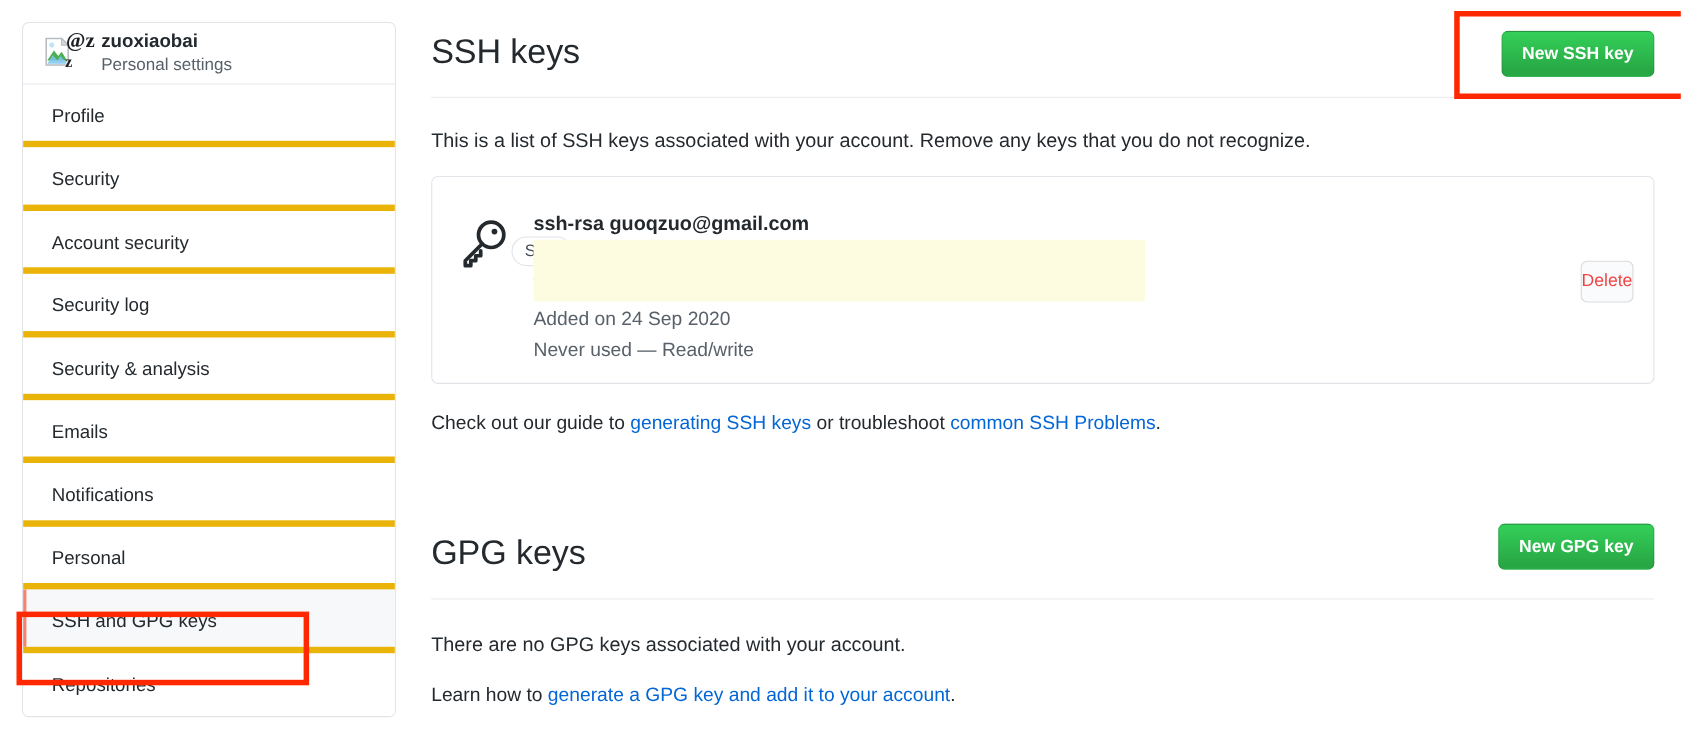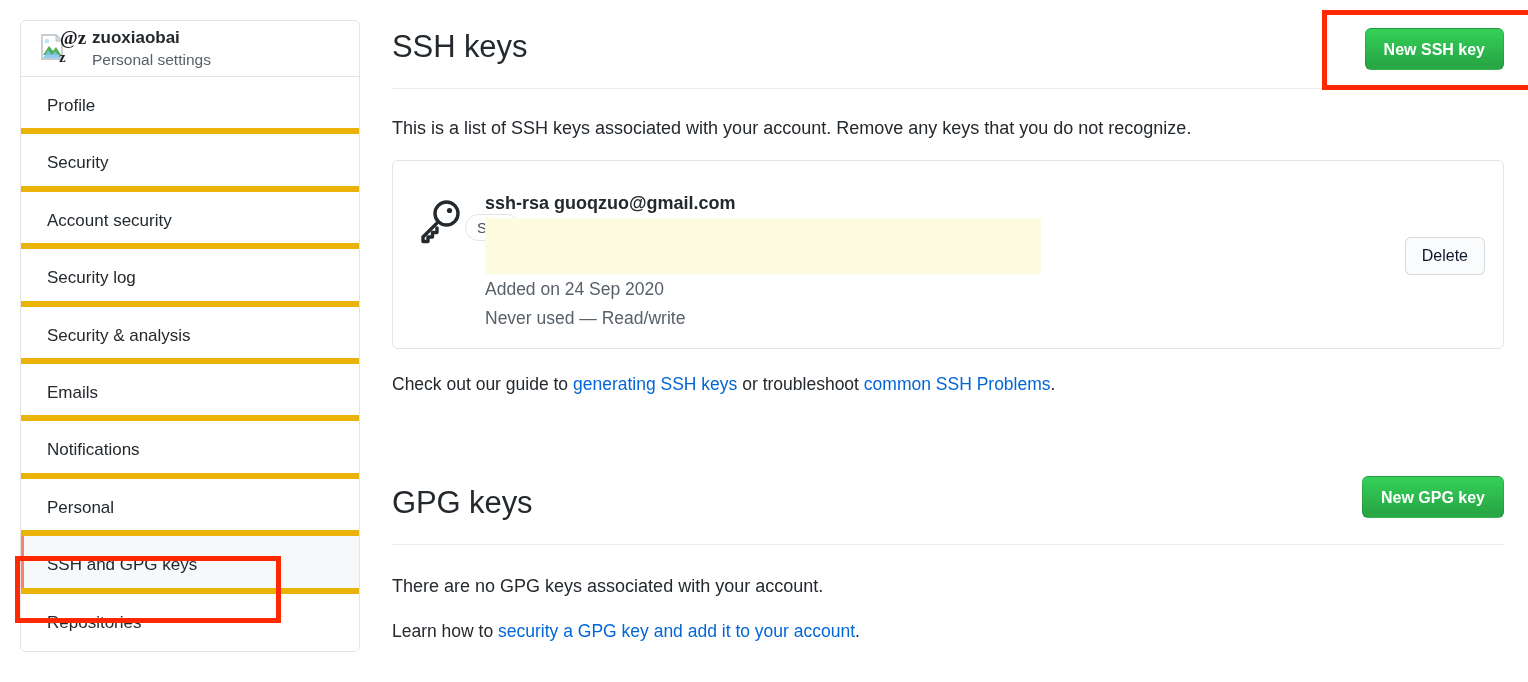--- a/index.html
+++ b/index.html
@@ -235,25 +235,25 @@
     font-size: 17.5px;
     color: #586069;
     line-height: 1.55;
     margin-top: 2px;
   }
   .btn-delete {
     position: absolute;
     right: 0;
     top: 60px;
     background: #fafbfc;
-    color: #0f172a;
+    color: #ef4444;
     border: 1px solid rgba(27,31,35,0.15);
     border-radius: 6px;
     font-size: 16px;
-    padding: 0 16px;
+    padding: 0 0;
     height: 38px;
     line-height: 36px;
     cursor: pointer;
     font-family: "Liberation Sans", sans-serif;
   }
 
   .helper {
     font-size: 17.5px;
     color: #24292e;
     margin-top: 22px;
@@ -371,21 +371,21 @@
       <span>Check out our guide to </span><a class="link">generating SSH keys</a><span> or troubleshoot </span><a class="link">common SSH Problems</a><span>.</span>
     </p>
 
     <div class="gpg-section">
       <div class="section-head">
         <h1 class="section-title">GPG keys</h1>
         <button class="btn-green gpg">New GPG key</button>
       </div>
       <p class="gpg-empty">There are no GPG keys associated with your account.</p>
       <p class="gpg-learn">
-        <span>Learn how to </span><a class="link">security a GPG key and add it to your account</a><span>.</span>
+        <span>Learn how to </span><a class="link">generate a GPG key and add it to your account</a><span>.</span>
       </p>
     </div>
   </div>
 
   <div class="annot" id="annot-new-ssh"></div>
   <div class="annot" id="annot-sidebar-item"></div>
 
 </div>
 
 </body></html>

